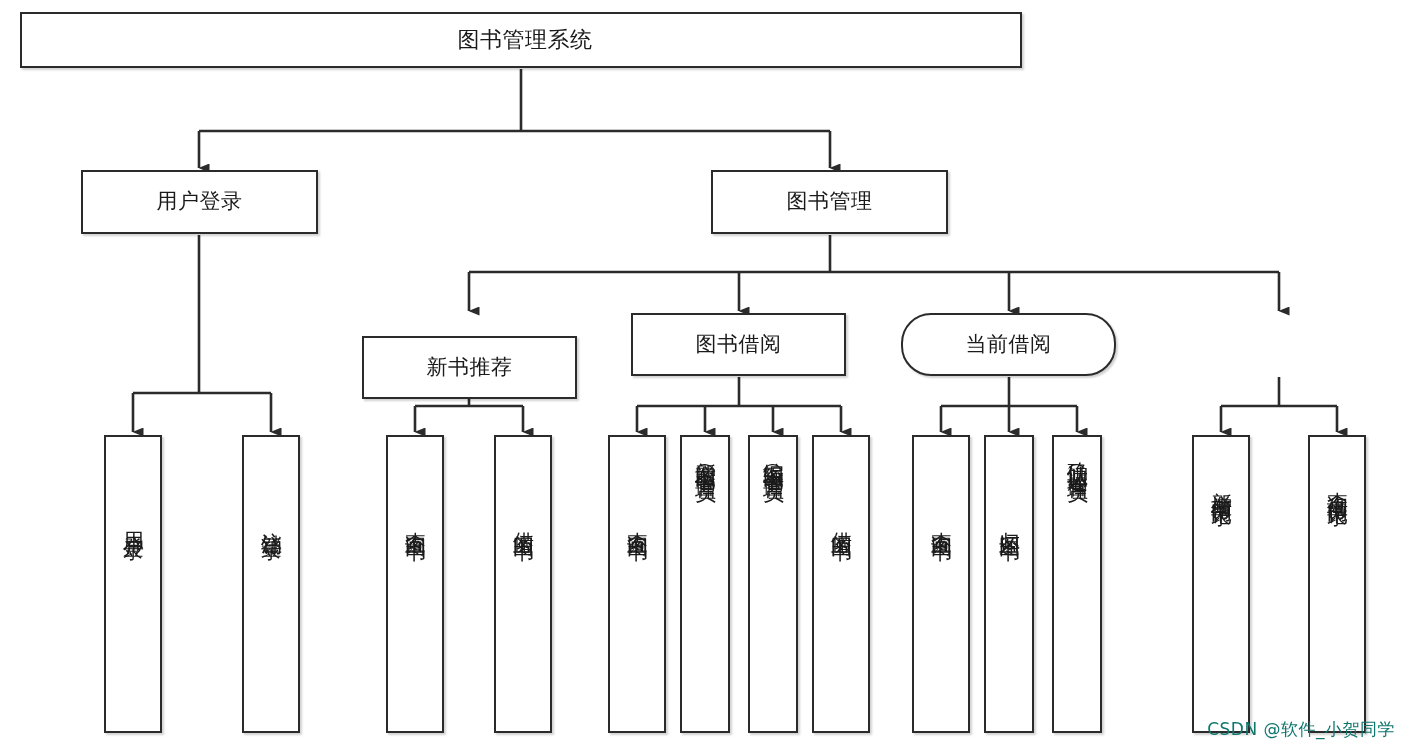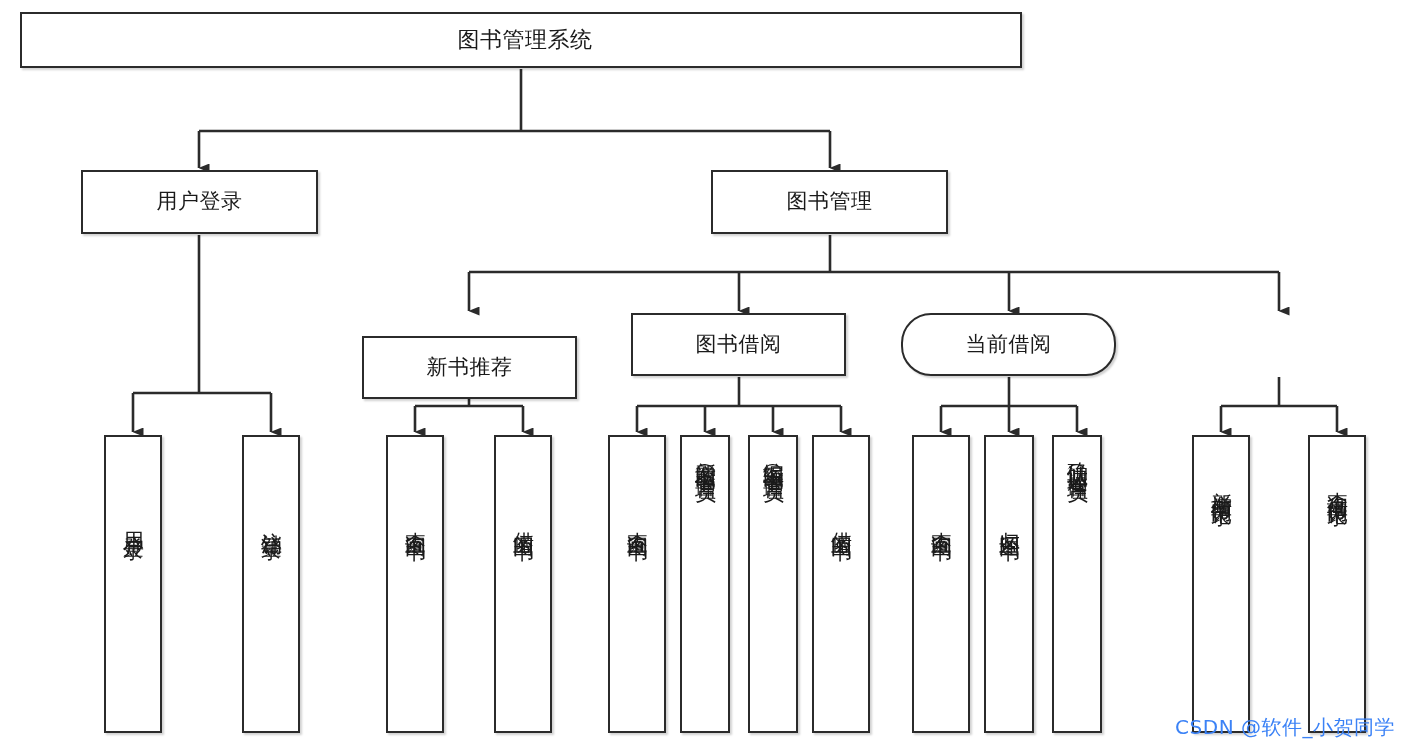--- a/index.html
+++ b/index.html
@@ -57,22 +57,22 @@
     text-orientation: upright;
     letter-spacing: 3px;
     line-height: 1;
     text-align: left;
     white-space: nowrap;
   }
   .watermark {
     position: absolute;
     right: 10px;
     bottom: 6px;
-    font-size: 20px;
-    color: #3b82f6;
+    font-size: 17px;
+    color: #0f766e;
     white-space: nowrap;
     letter-spacing: 0.5px;
   }
 </style>
 </head>
 <body>
 
 <div id="diagram-root">
 
   <svg class="diagram-canvas" viewBox="0 0 1405 747">

